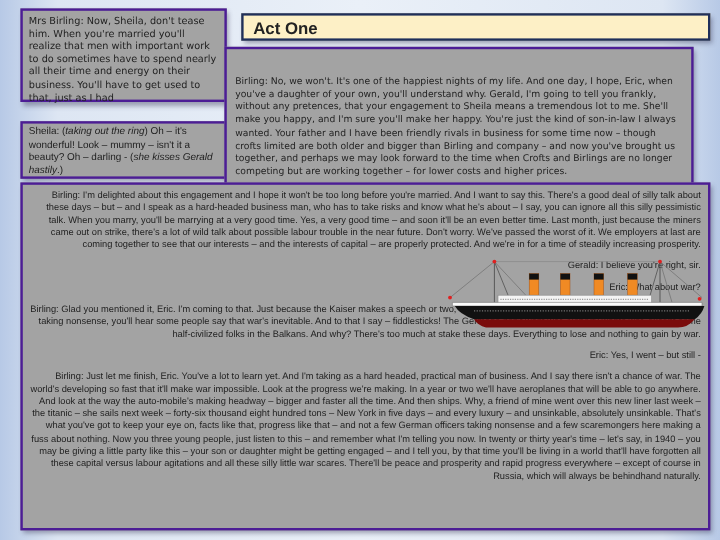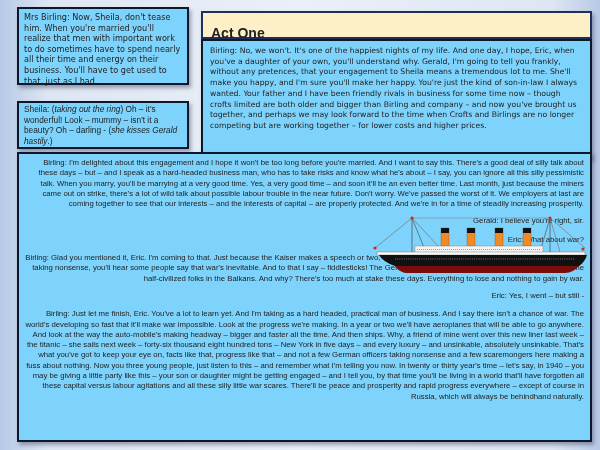--- a/index.html
+++ b/index.html
@@ -3,35 +3,35 @@
 <meta charset="utf-8">
 <style>
   html, body { margin:0; padding:0; }
   body {
     width:600px; height:450px; overflow:hidden; position:relative;
     background: linear-gradient(90deg, #b7c9e6 0%, #dde6f3 8%, #eaf0f8 50%, #dde6f3 92%, #b7c9e6 100%);
     font-family: "DejaVu Sans", sans-serif;
     color:#222;
   }
   .box {
-    position:absolute; background:#7dd3fc;
-    border:2px solid #0f172a;
+    position:absolute; background:#a3a3a3;
+    border:2px solid #4c1d95;
     box-shadow: 2px 3px 4px rgba(60,60,90,0.45);
     box-sizing:border-box;
     font-size:7.6px; line-height:10.4px;
   }
   #mrs-birling { left:17px; top:7px; width:172px; height:78px; padding:3px 5px; font-size:8.1px; line-height:10.6px; }
   #sheila { left:17px; top:101px; width:172px; height:48px; padding:1px 5px; font-family:"Liberation Sans", sans-serif; font-size:8.3px; line-height:10.6px; }
   #title-box {
     position:absolute; left:201px; top:11px; width:391px; height:23px;
     background:#fdf0c6; border:2px solid #1f2f5a; box-sizing:border-box;
     box-shadow: 2px 3px 4px rgba(60,60,90,0.45);
-    padding:12px 8px; font-family:"Liberation Sans", sans-serif; font-weight:bold; font-size:14px;
+    padding:2px 8px; font-family:"Liberation Sans", sans-serif; font-weight:bold; font-size:14px;
   }
-  #birling-box { left:201px; top:39px; width:391px; height:120px; padding:5px 7px; font-size:7.7px; line-height:10.7px; }
+  #birling-box { left:187px; top:39px; width:391px; height:120px; padding:22px 7px; font-size:7.7px; line-height:10.7px; }
   #main-box { left:17px; top:152px; width:575px; height:290px; padding:4px 6px; font-family:"Liberation Sans", sans-serif; font-size:7.75px; line-height:10.3px;text-align:right; }
   #main-box p { margin:0 0 7px 0; }
   #main-box p.short { margin-bottom:8px; }
   .em { font-style:italic; }
   #ship { position:absolute; left:365px; top:210px; width:240px; height:65px; }
 </style>
 </head>
 <body>
 
 <div class="box" id="mrs-birling">

